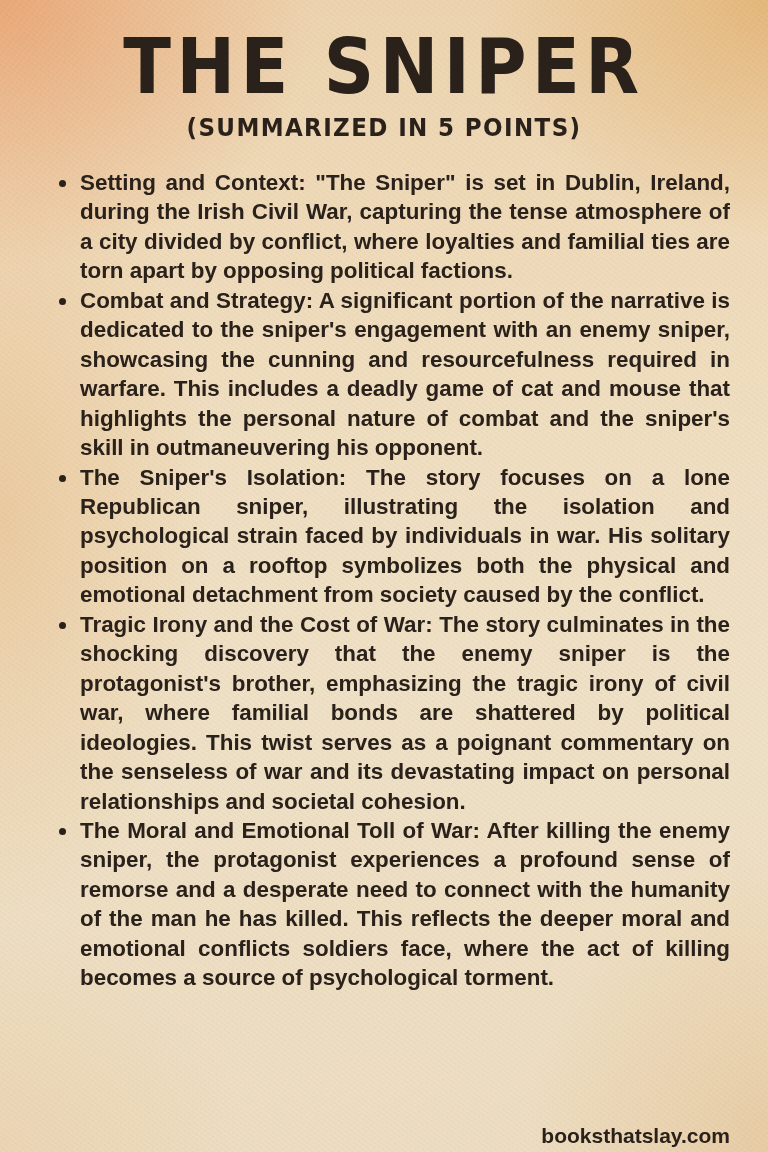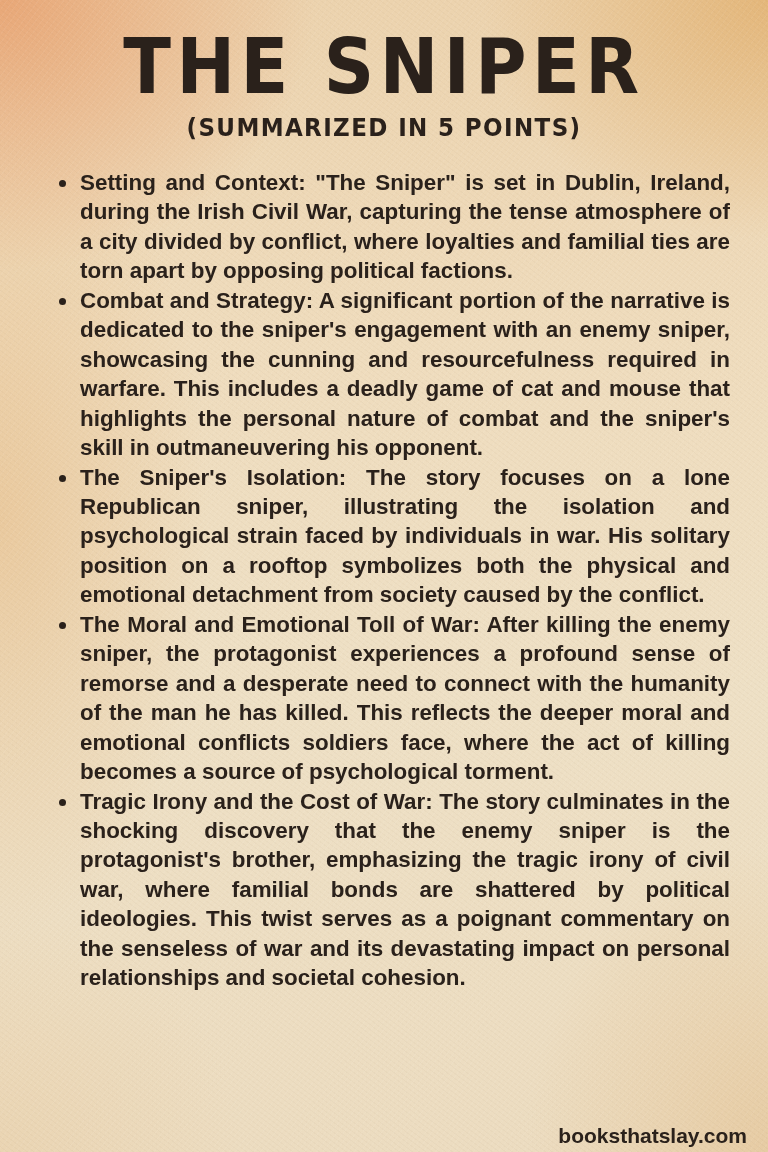--- a/index.html
+++ b/index.html
@@ -87,21 +87,21 @@
       left: 1px;
       top: 12px;
       width: 7px;
       height: 7px;
       border-radius: 50%;
       background: #2a211b;
     }
     .footer {
       position: absolute;
       top: 1122px;
-      right: 21px;
+      right: 38px;
       font-family: "Liberation Sans", sans-serif;
       font-weight: bold;
       font-size: 21px;
       line-height: 28px;
       color: #2a211b;
     }
   </style>
 </head>
 <body>
 
@@ -119,22 +119,22 @@
     <li class="point">
       <span class="bullet"></span>
       <span>Combat and Strategy: A significant portion of the narrative is dedicated to the sniper's engagement with an enemy sniper, showcasing the cunning and resourcefulness required in warfare. This includes a deadly game of cat and mouse that highlights the personal nature of combat and the sniper's skill in outmaneuvering his opponent.</span>
     </li>
     <li class="point">
       <span class="bullet"></span>
       <span>The Sniper's Isolation: The story focuses on a lone Republican sniper, illustrating the isolation and psychological strain faced by individuals in war. His solitary position on a rooftop symbolizes both the physical and emotional detachment from society caused by the conflict.</span>
     </li>
     <li class="point">
       <span class="bullet"></span>
-      <span>The Moral and Emotional Toll of War: After killing the enemy sniper, the protagonist experiences a profound sense of remorse and a desperate need to connect with the humanity of the man he has killed. This reflects the deeper moral and emotional conflicts soldiers face, where the act of killing becomes a source of psychological torment.</span>
+      <span>Tragic Irony and the Cost of War: The story culminates in the shocking discovery that the enemy sniper is the protagonist's brother, emphasizing the tragic irony of civil war, where familial bonds are shattered by political ideologies. This twist serves as a poignant commentary on the senseless of war and its devastating impact on personal relationships and societal cohesion.</span>
     </li>
     <li class="point">
       <span class="bullet"></span>
-      <span>Tragic Irony and the Cost of War: The story culminates in the shocking discovery that the enemy sniper is the protagonist's brother, emphasizing the tragic irony of civil war, where familial bonds are shattered by political ideologies. This twist serves as a poignant commentary on the senseless of war and its devastating impact on personal relationships and societal cohesion.</span>
+      <span>The Moral and Emotional Toll of War: After killing the enemy sniper, the protagonist experiences a profound sense of remorse and a desperate need to connect with the humanity of the man he has killed. This reflects the deeper moral and emotional conflicts soldiers face, where the act of killing becomes a source of psychological torment.</span>
     </li>
   </ul>
 
   <div class="footer">booksthatslay.com</div>
 </div>
 
 </body></html>

